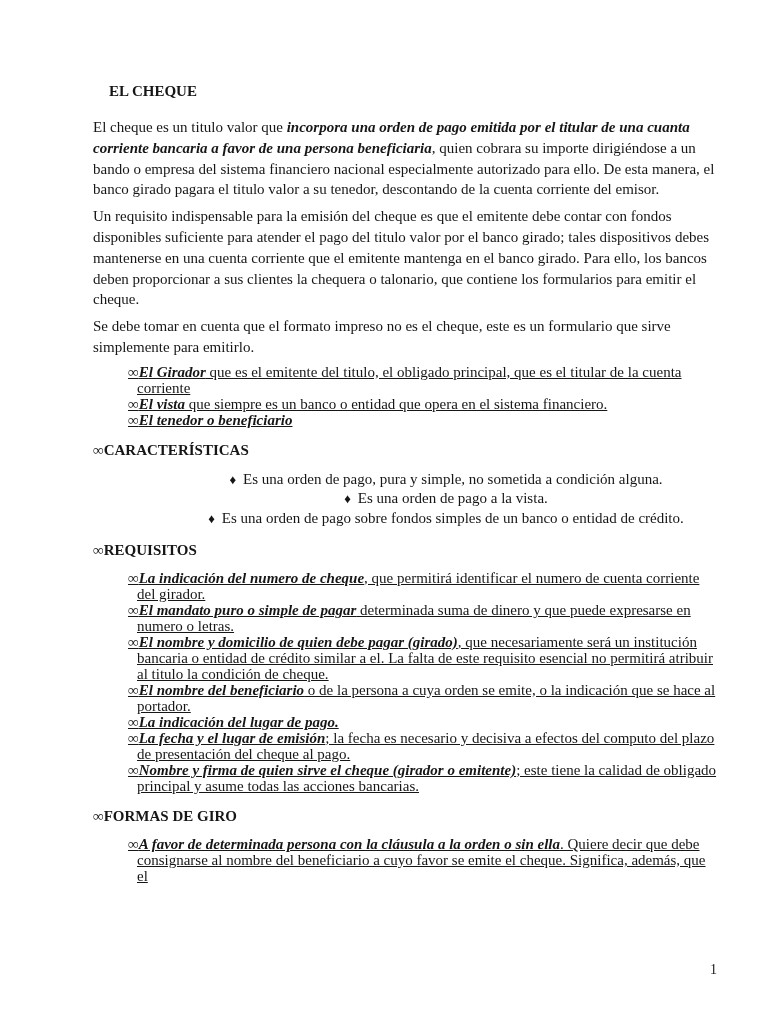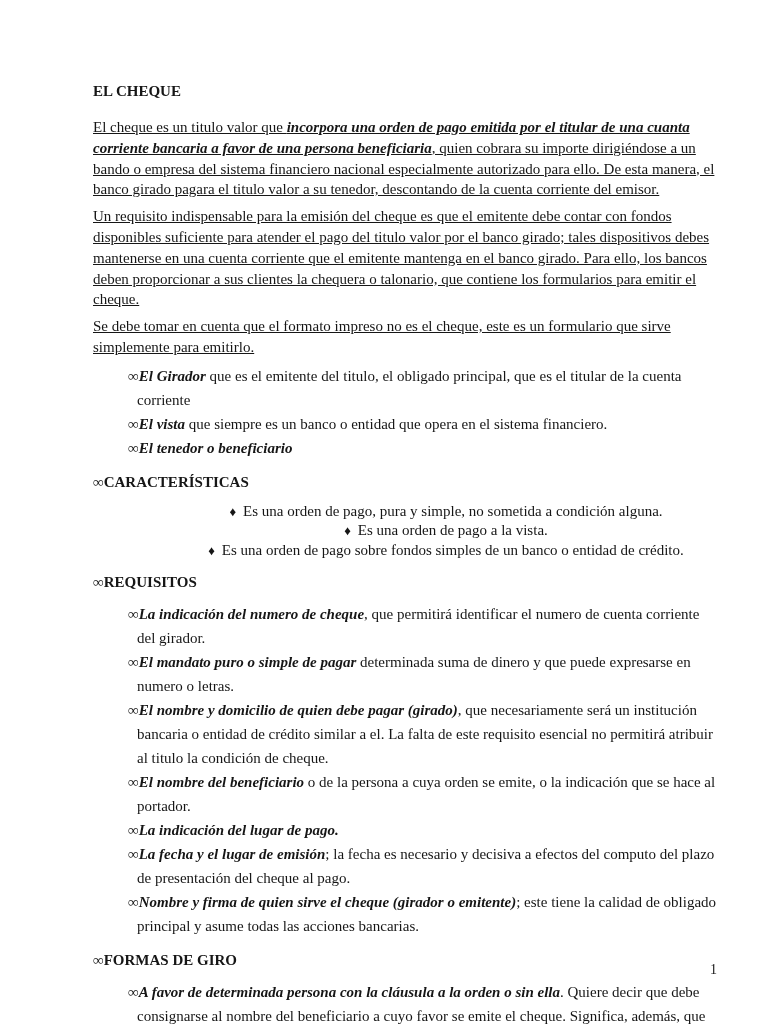--- a/index.html
+++ b/index.html
@@ -13,42 +13,42 @@
     color: #161616;
     font-family: "Liberation Serif", "DejaVu Serif", serif;
     font-size: 15px;
     padding: 81px 52px 0 93px;
     overflow: hidden;
   }
   h1.doc-title {
     font-size: 15px;
     font-weight: bold;
     line-height: 20px;
-    margin: 0 0 16px 0;
+    margin: 0 0 16px 16px;
   }
   h2.sec-heading {
     font-size: 15px;
     font-weight: bold;
     line-height: 20px;
     margin: 12px 0 10px 0;
   }
   p.body-para {
     font-size: 15px;
     line-height: 20.8px;
     margin: 0 0 6px 0;
     text-align: left;
-    text-decoration: underline;
   }
   .bi { font-weight: bold; font-style: italic; }
   .list { margin: 0 0 2px 0; }
   .li-inf {
     font-size: 15px;
-    line-height: 24px;
+    line-height: 16px;
     padding-left: 44px;
     text-indent: -9px;
+    text-decoration: underline;
   }
   .li-inf .inf { font-weight: bold; font-style: normal; }
   .li-dia {
     font-size: 15px;
     line-height: 18.4px;
     padding-left: 82px;
     text-align: center;
   }
   .li-dia .dia {
     font-size: 13px;

